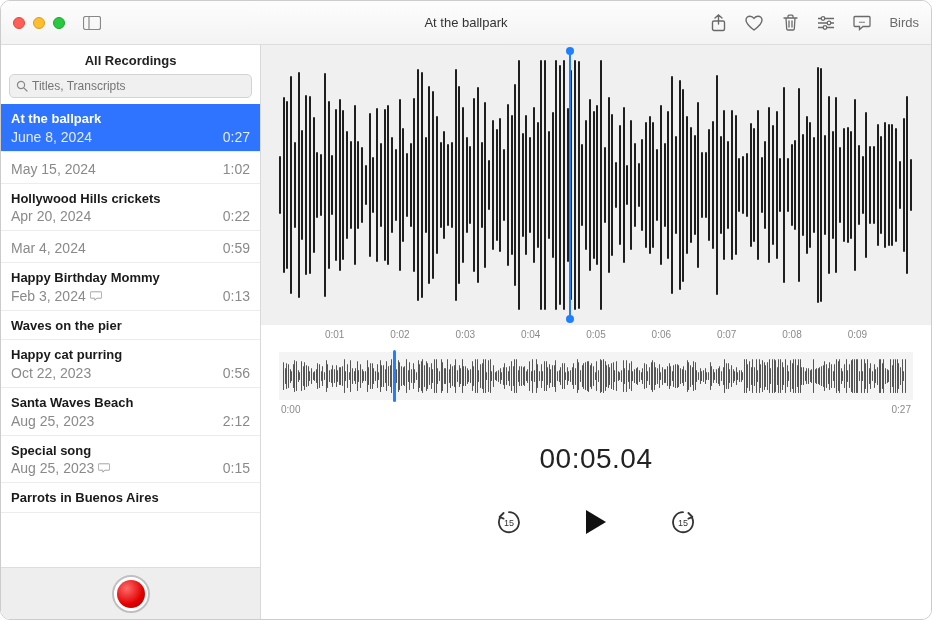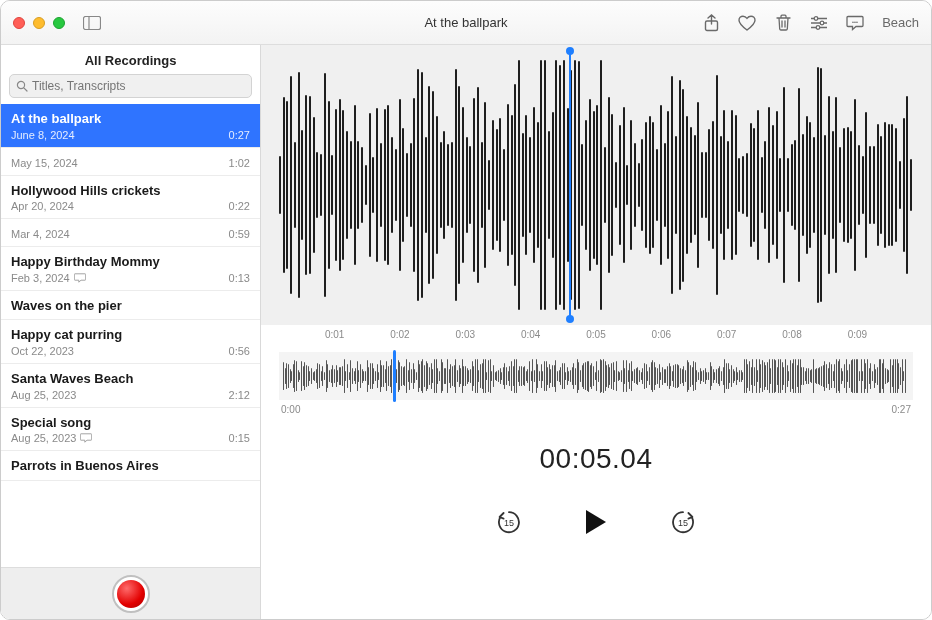--- a/index.html
+++ b/index.html
@@ -67,21 +67,21 @@
     font-size: 12px; color:#666; width:100%;
   }
   .search .mag { color:#888; font-size:12px;}
   .list { flex: 1; overflow-y: hidden;}
   .row {
     padding: 7px 10px 6px;
     border-bottom: 1px solid #ececec;
     position: relative;
   }
   .row .rtitle { font-size: 13px; font-weight:600; color:#1a1a1a; line-height:1.2;}
-  .row .rmeta { display:flex; justify-content:space-between; align-items:center; font-size: 11px; color:#8a8a8a; margin-top:2px;}
+  .row .rmeta { display:flex; justify-content:space-between; align-items:center; font-size: 14px; color:#8a8a8a; margin-top:2px;}
   .row .rmeta .date {display:flex;align-items:center;gap:4px;}
   .row.selected { background:#2f74ff; }
   .row.selected .rtitle { color:#fff;}
   .row.selected .rmeta { color:#e4ecff;}
   .recbar {
     height: 52px;
     background: #eeeeee;
     border-top:1px solid #ddd;
     display:flex;align-items:center;justify-content:center;
   }
@@ -223,21 +223,21 @@
             <circle cx="8" cy="11.5" r="1.8" fill="#fdfdfd"></circle>
           </g>
         </svg>
     </span>
     <span class="icon">
       <svg width="18" height="16" viewBox="0 0 18 16">
           <path d="M2 1.5 H16 A1 1 0 0 1 17 2.5 V10.5 A1 1 0 0 1 16 11.5 H10 L6.5 14.5 V11.5 H2 A1 1 0 0 1 1 10.5 V2.5 A1 1 0 0 1 2 1.5 Z" fill="none" stroke="#6a6a6a" stroke-width="1.3"></path>
           <text x="9" y="8.6" font-size="5.5" text-anchor="middle" fill="#6a6a6a" font-weight="600">•••</text>
         </svg>
     </span>
-    <span class="txt">Beach</span>
+    <span class="txt">Birds</span>
   </div>
 </div>
 
 <div class="split">
 
   <div class="sidebar">
     <div class="sidebar-header">All Recordings</div>
     <div class="search-wrap">
       <div class="search">
         <span class="mag">

